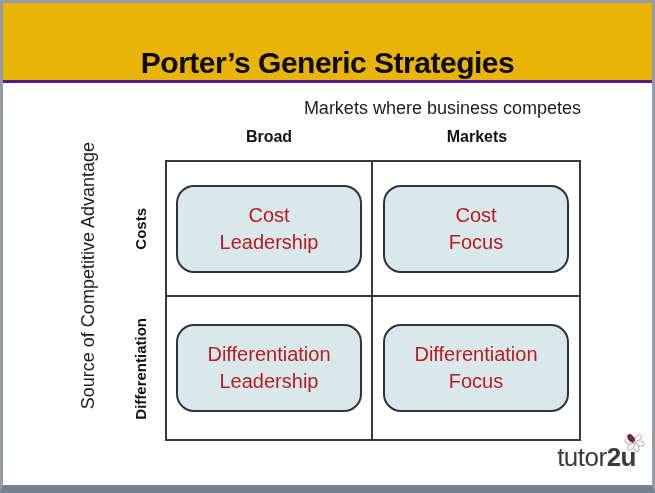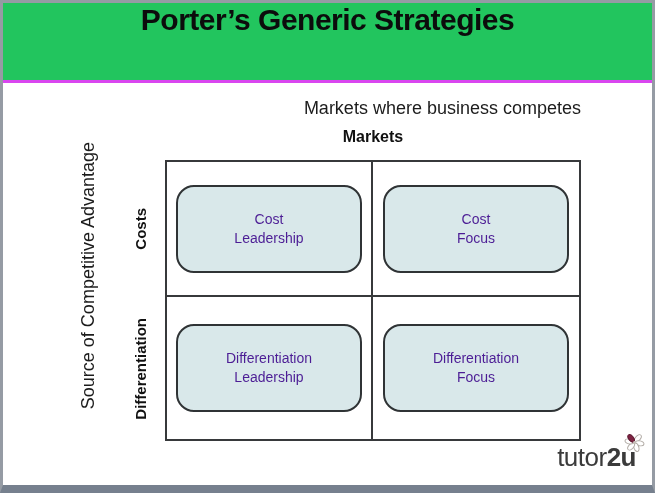--- a/index.html
+++ b/index.html
@@ -8,23 +8,23 @@
     width:655px;height:493px;
     box-sizing:border-box;
     background:#ffffff;
     border:3px solid #959ba4;
     border-bottom:8px solid #76808e;
     overflow:hidden;
   }
   
   .header{
     position:absolute;left:0;top:0;right:0;height:77px;
-    background:#22c55e;
-    border-bottom:3px solid #d946ef;
-    display:flex;align-items:flex-start;justify-content:center;
+    background:#eab308;
+    border-bottom:3px solid #4c1d95;
+    display:flex;align-items:flex-end;justify-content:center;
   }
   .title{
     font-size:30px;font-weight:700;color:#0c0c0c;letter-spacing:-0.5px;
   }
   
   .x-axis-title{
     position:absolute;left:162px;top:95px;width:416px;
     text-align:right;font-size:18px;color:#1c1c1c;
   }
   .col-headers{
@@ -61,21 +61,21 @@
     box-sizing:border-box;
   }
   .cell.c0,.cell.c2{border-right:2px solid #37393b;}
   .cell.c0,.cell.c1{border-bottom:2px solid #37393b;}
   .qbox{
     width:182px;height:84px;
     background:#d9e8ea;
     border:2px solid #2f3335;
     border-radius:18px;
     display:flex;align-items:center;justify-content:center;
-    text-align:center;font-size:14px;line-height:1.35;color:#4c1d95;
+    text-align:center;font-size:20px;line-height:1.35;color:#b91c1c;
     white-space:pre-line;
   }
   
   .logo{
     position:absolute;right:16px;bottom:12px;
     font-size:26px;color:#3b3b3b;letter-spacing:-0.5px;text-align:center;
   }
   .logo .bold{font-weight:700;}
   .logo .flower{
     position:absolute;top:-11px;right:-9px;width:21px;height:21px;
@@ -86,20 +86,21 @@
 
 <div class="slide">
 
   <div class="header">
     <div class="title">Porter’s Generic Strategies</div>
   </div>
 
   <div class="x-axis-title">Markets where business competes</div>
 
   <div class="col-headers">
+    <span>Broad</span>
     <span>Markets</span>
   </div>
 
   <div class="vlabel y-axis-title">
     <span>Source of Competitive Advantage</span>
   </div>
   <div class="vlabel row-header-costs">
     <span>Costs</span>
   </div>
   <div class="vlabel row-header-diff">

